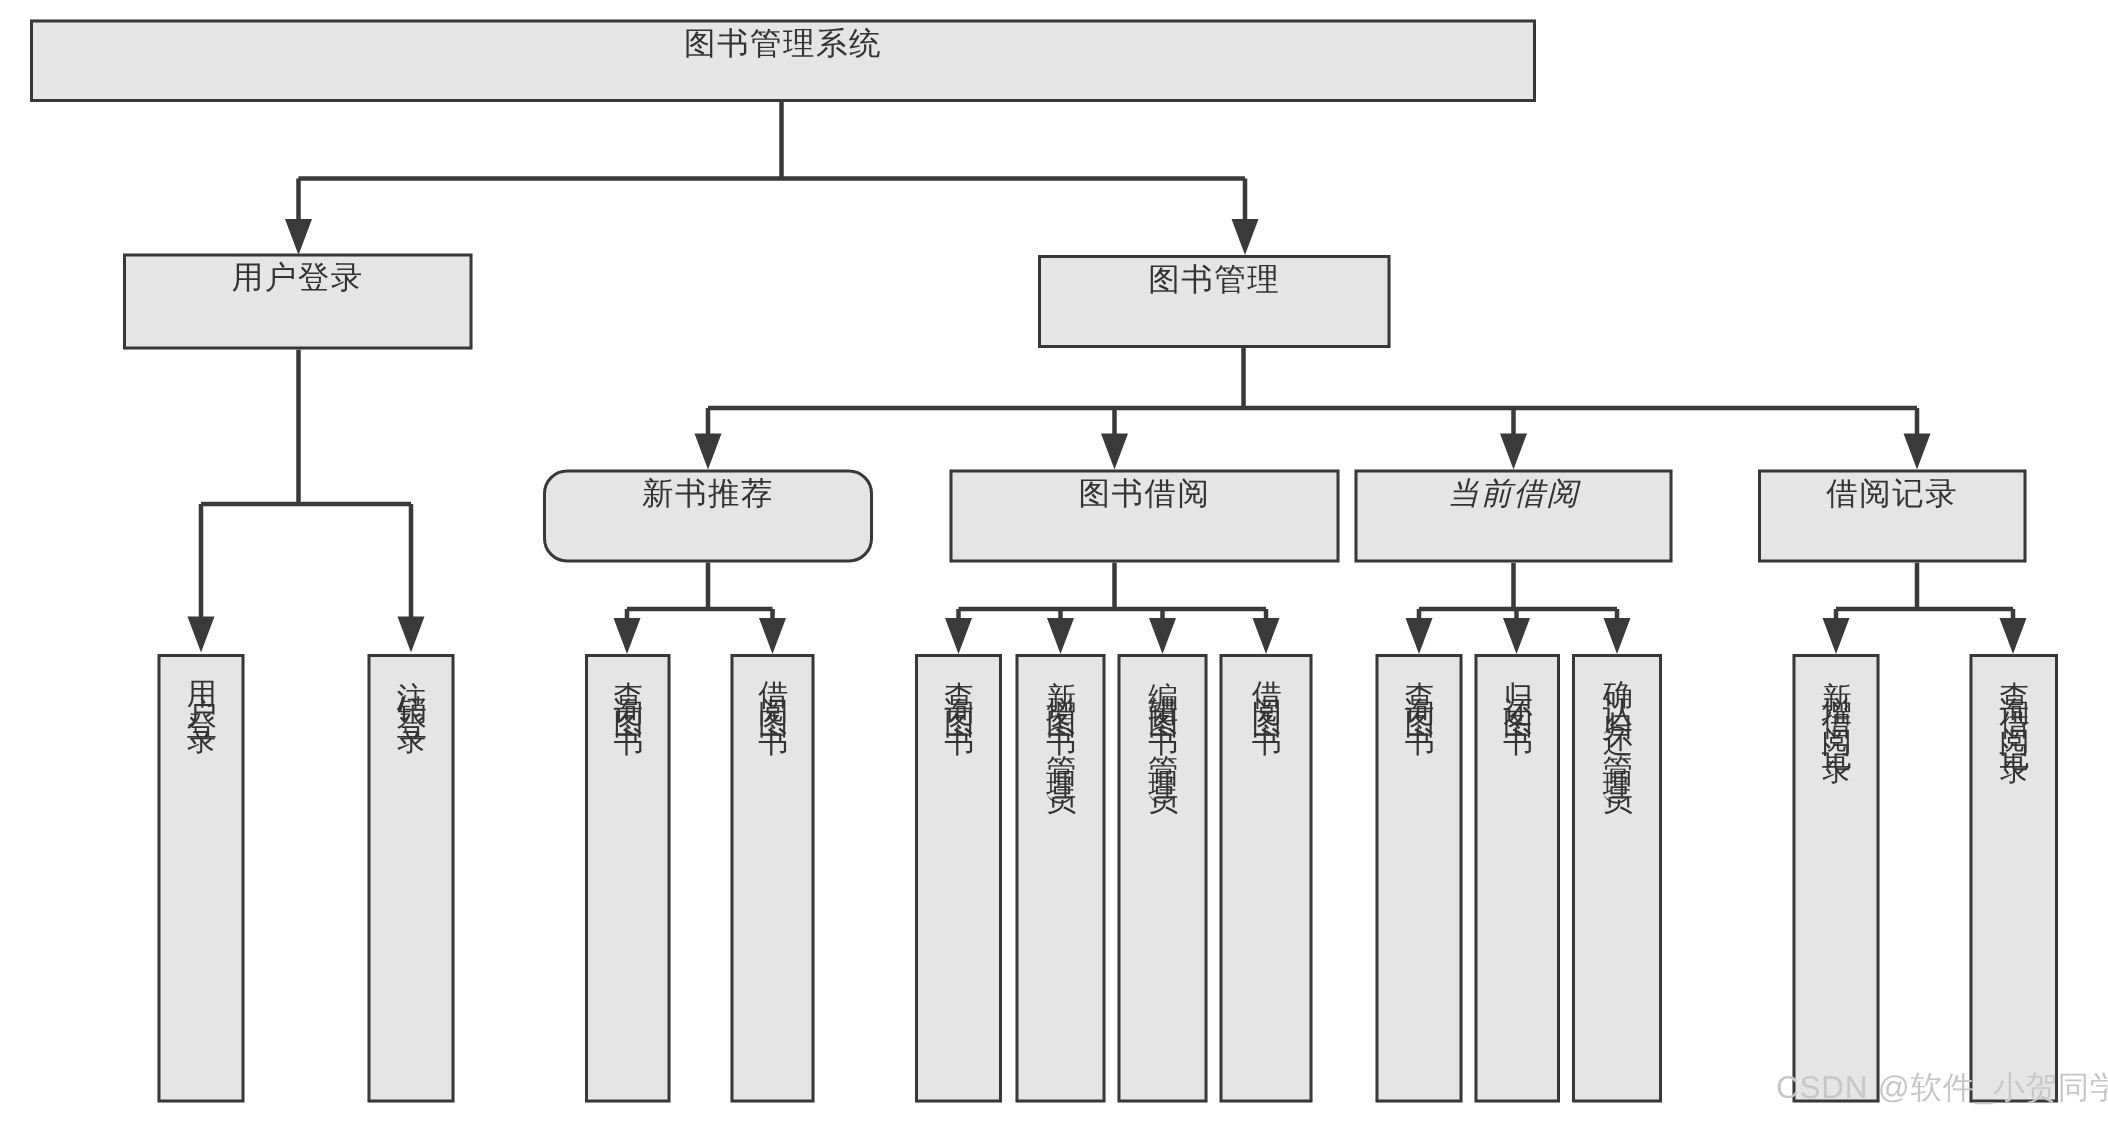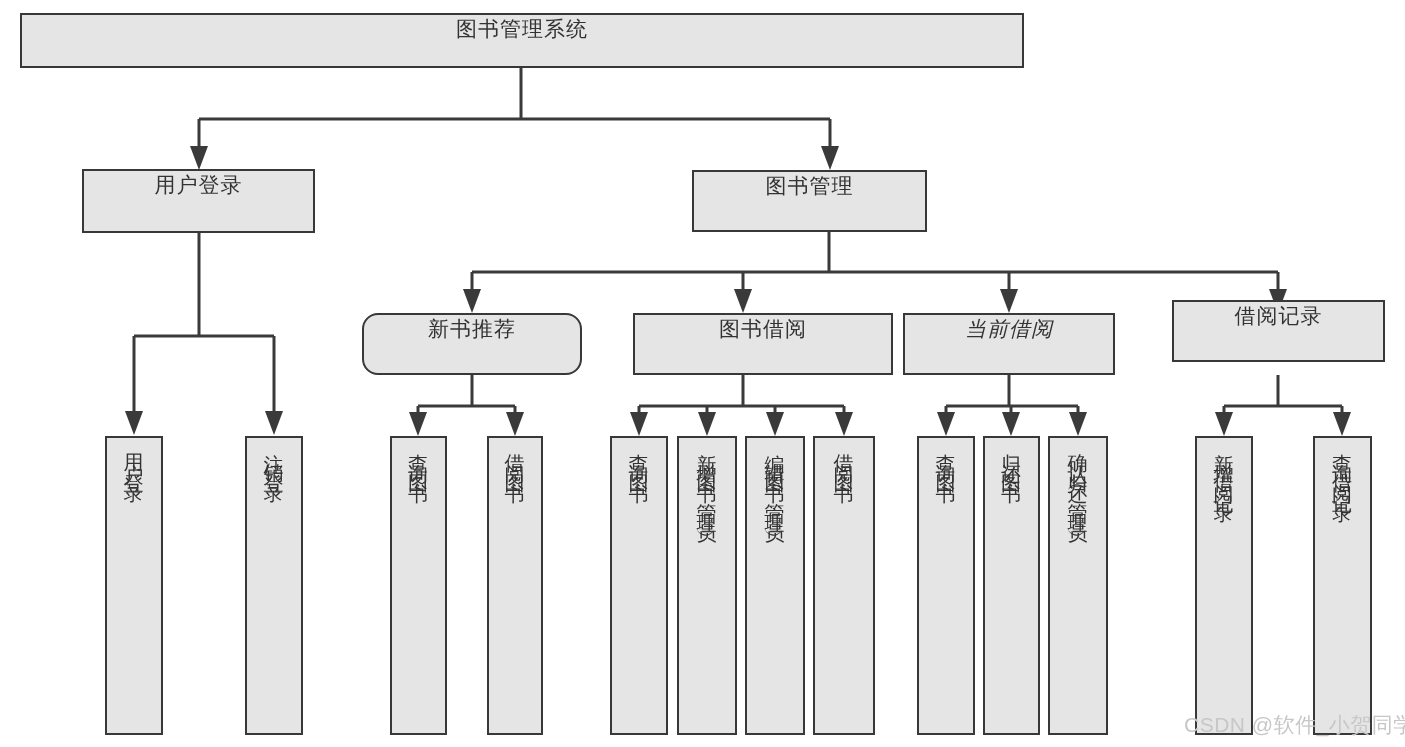--- a/index.html
+++ b/index.html
@@ -115,21 +115,21 @@
 
   <div class="node h-node" style="left:362px; top:313px; width:220px; height:62px;border-radius:16px;">
     <span>新书推荐</span>
   </div>
   <div class="node h-node" style="left:633px; top:313px; width:260px; height:62px;">
     <span>图书借阅</span>
   </div>
   <div class="node h-node" style="left:903px; top:313px; width:212px; height:62px;font-style:italic;">
     <span>当前借阅</span>
   </div>
-  <div class="node h-node" style="left:1172px; top:300px; width:213px; height:62px;">
+  <div class="node h-node" style="left:1172px; top:313px; width:179px; height:62px;">
     <span>借阅记录</span>
   </div>
 
   <div class="node v-node" style="left:105px; top:436px; width:58px; height:299px;">
     <span class="vtext">用户登录</span>
   </div>
   <div class="node v-node" style="left:245px; top:436px; width:58px; height:299px;">
     <span class="vtext">注销登录</span>
   </div>
 

